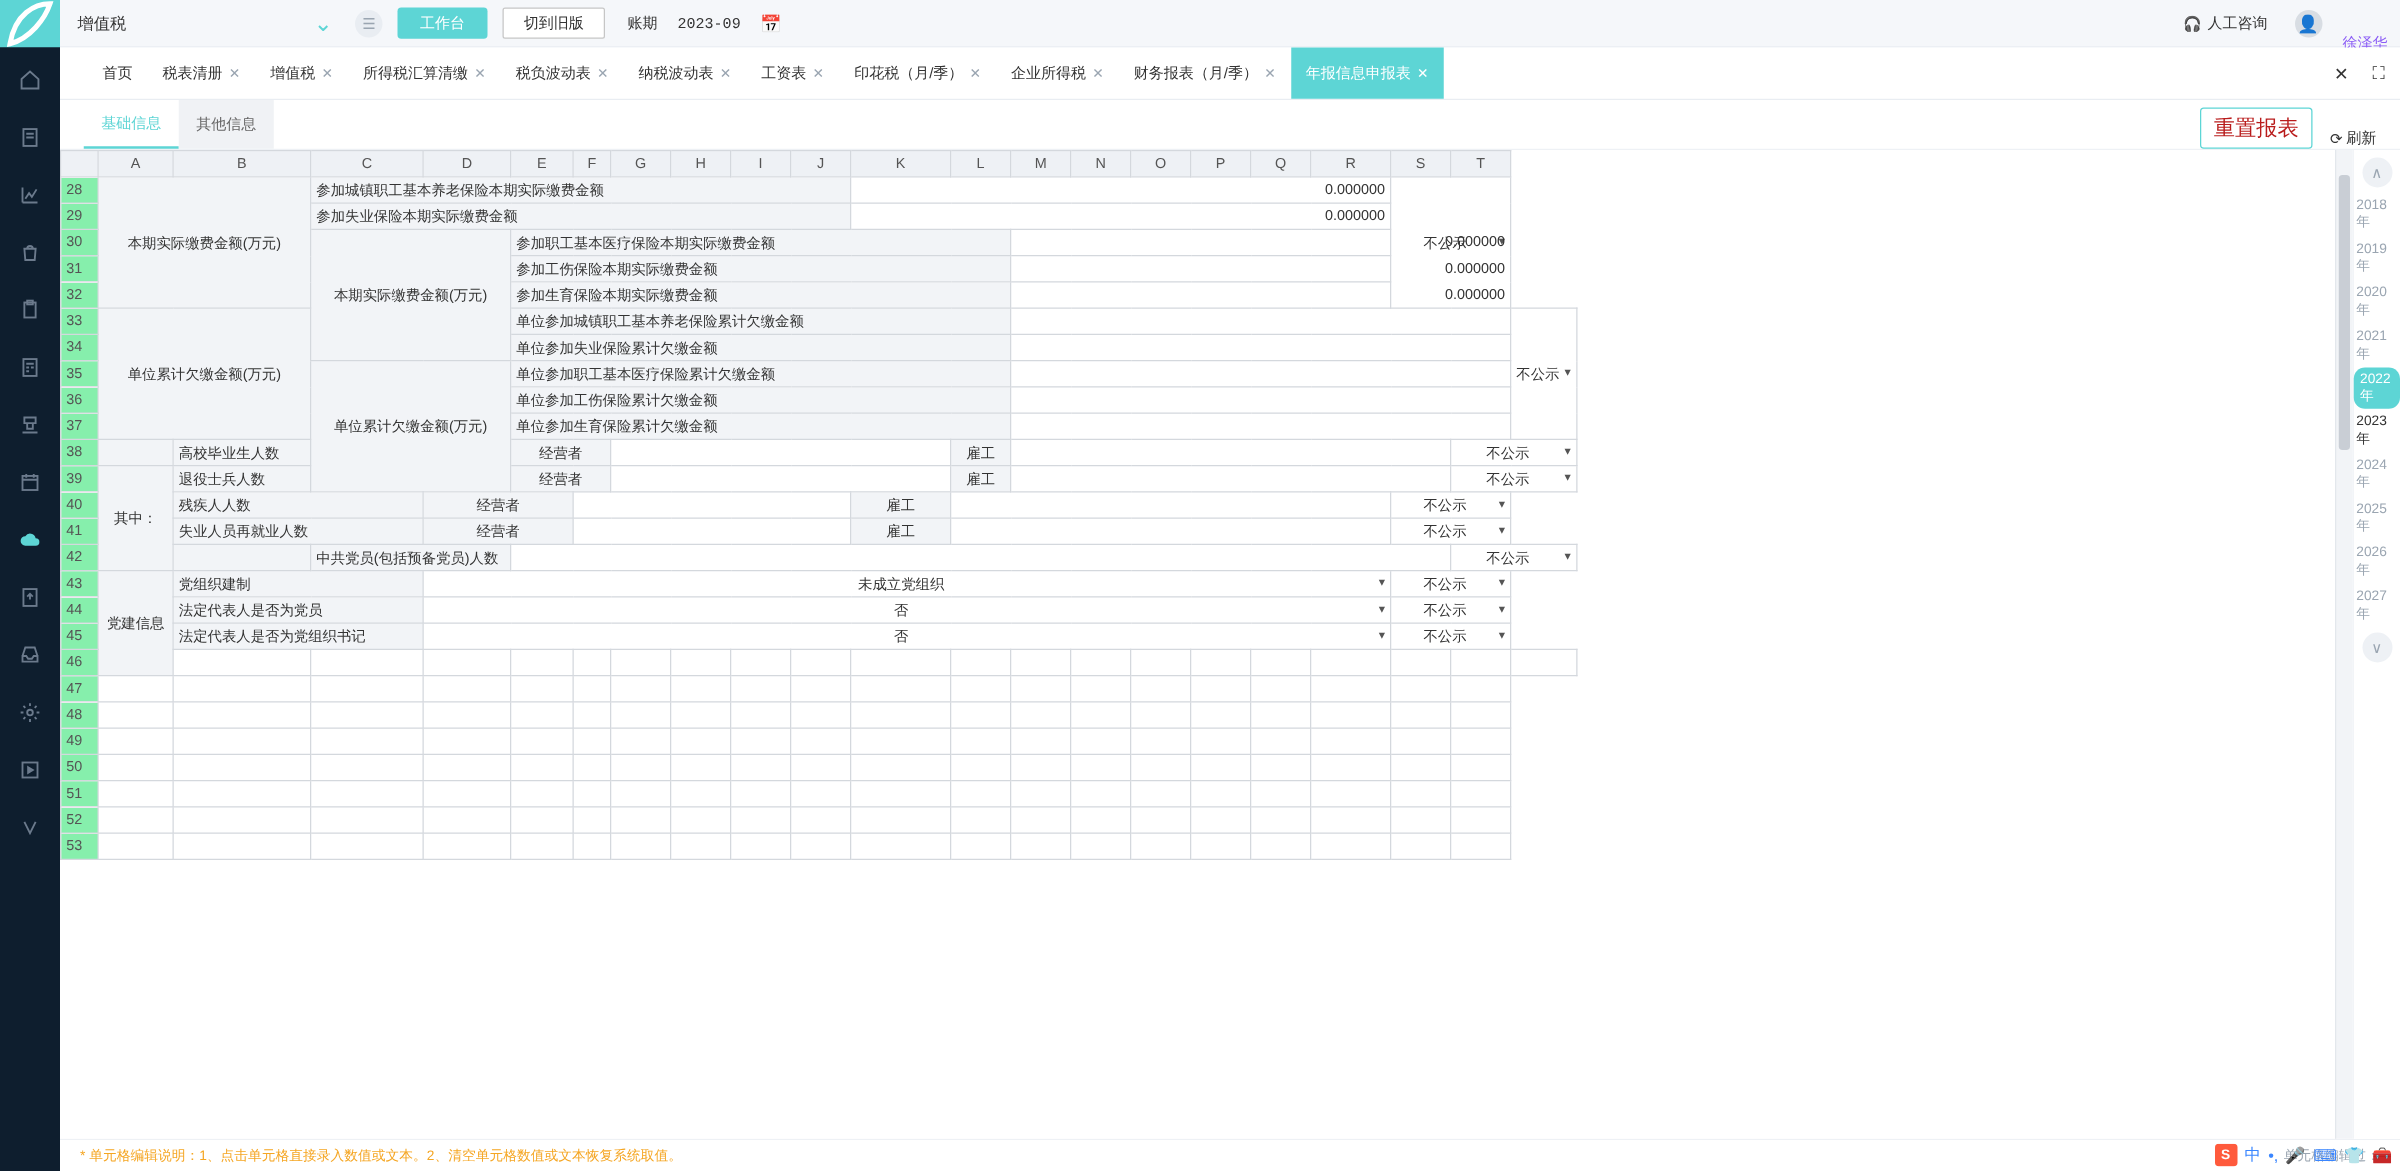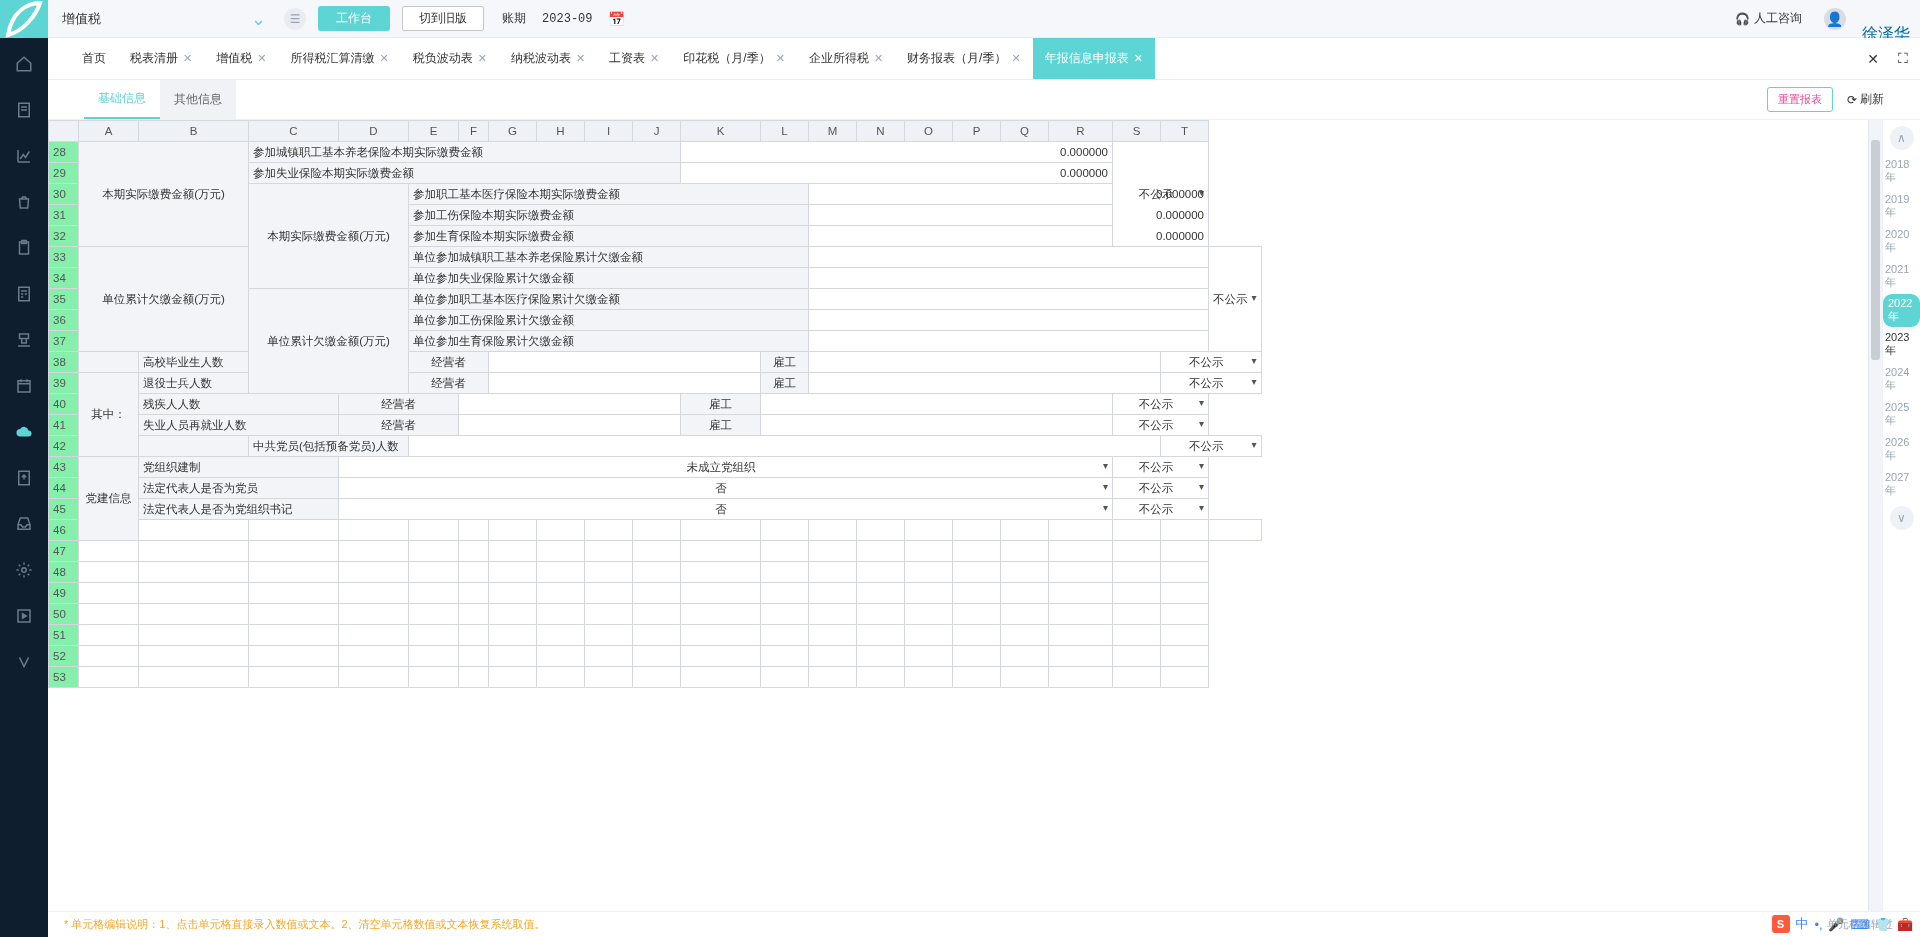--- a/index.html
+++ b/index.html
@@ -24,38 +24,38 @@
 .chev { color: #5dd5d5; font-size: 18px; }
 .header-circ { width: 22px; height: 22px; border-radius: 50%; background: #e9edf2; display: flex; align-items: center; justify-content: center; color: #9aa5b1; font-size: 12px; cursor: pointer; margin-left: 6px; }
 .btn-workbench { background: #5dd5d5; color: #fff; border: none; padding: 4px 18px; border-radius: 3px; font-size: 12px; cursor: pointer; }
 .btn-oldver { background: #fff; color: #333; border: 1px solid #c6c6c6; padding: 3px 16px; border-radius: 2px; font-size: 12px; cursor: pointer; }
 .period-label { font-size: 12px; color: #333; margin-left: 6px; }
 .period-val { font-size: 12px; color: #333; margin-left: 4px; font-family: Liberation Mono, monospace; }
 .cal-icon { color: #5dd5d5; font-size: 14px; margin-left: 4px; cursor: pointer; }
 .header-spacer { flex: 1; }
 .hdr-link { display: flex; align-items: center; gap: 4px; font-size: 12px; color: #333; cursor: pointer; }
 .avatar { width: 22px; height: 22px; border-radius: 50%; background: #d8dde3; display: flex; align-items: center; justify-content: center; color: #9aa5b1; font-size: 14px; margin-left: 10px; }
-.uname { font-size: 16px; color: #0369a1; margin-left: 4px; margin-top: 32px; }
+.uname { font-size: 12px; color: #8b5cf6; margin-left: 4px; margin-top: 32px; }
 
 
 .tabs { height: 42px; background: #fff; display: flex; align-items: center; padding: 0 8px 0 22px; border-bottom: 1px solid #e9edf2; position: relative; }
 .tab { display: flex; align-items: center; padding: 0 12px; height: 100%; font-size: 12px; color: #333; cursor: pointer; gap: 5px; white-space: nowrap; }
 .tab .x { color: #9aa5b1; font-size: 11px; cursor: pointer; }
 .tab.active { background: #5dd5d5; color: #fff; }
 .tab.active .x { color: #fff; }
 .tabs-right { position: absolute; right: 6px; display: flex; gap: 8px; align-items: center; }
 .tabs-right span { width: 22px; height: 22px; display: flex; align-items: center; justify-content: center; color: #333; cursor: pointer; font-size: 14px; }
 
 
-.subbar { height: 40px; background: #fff; display: flex; align-items: center; padding: 0 36px; border-bottom: 1px solid #eef1f5; }
+.subbar { height: 40px; background: #fff; display: flex; align-items: flex-end; padding: 0 19px; border-bottom: 1px solid #eef1f5; }
 .subtab { padding: 0 14px; height: 100%; display: flex; align-items: center; font-size: 12px; color: #666; cursor: pointer; }
 .subtab.active { color: #5dd5d5; border-bottom: 2px solid #5dd5d5; }
 .subtab.inactive { background: #f0f2f5; }
 .sub-spacer { flex: 1; }
-.btn-reset { border: 1px solid #5dd5d5; color: #ec4899; background: #fff; padding: 4px 10px; border-radius: 3px; font-size: 11px; cursor: pointer; }
+.btn-reset { border: 1px solid #5dd5d5; color: #b91c1c; background: #fff; padding: 4px 10px; border-radius: 3px; font-size: 17px; cursor: pointer; }
 .btn-refresh { color: #333; font-size: 12px; cursor: pointer; margin-left: 14px; display: flex; align-items: center; gap: 3px; }
 
 
 .sheetwrap { flex: 1; background: #fff; display: flex; position: relative; min-height: 0; }
 .sheet { flex: 1; overflow: hidden; position: relative; }
 .sheet-inner { overflow: auto; height: 100%; }
 table.grid { border-collapse: collapse; table-layout: fixed; }
 table.grid th, table.grid td { border: 1px solid #d4d8dd; font-size: 11.5px; color: #333; height: 21px; padding: 0 4px; background: #fff; overflow: hidden; white-space: nowrap; }
 table.grid thead th { background: #eef1f5; text-align: center; font-weight: normal; color: #555; }
 table.grid .rowhdr { background: #86efac; text-align: left; width: 30px; color: #555; }

